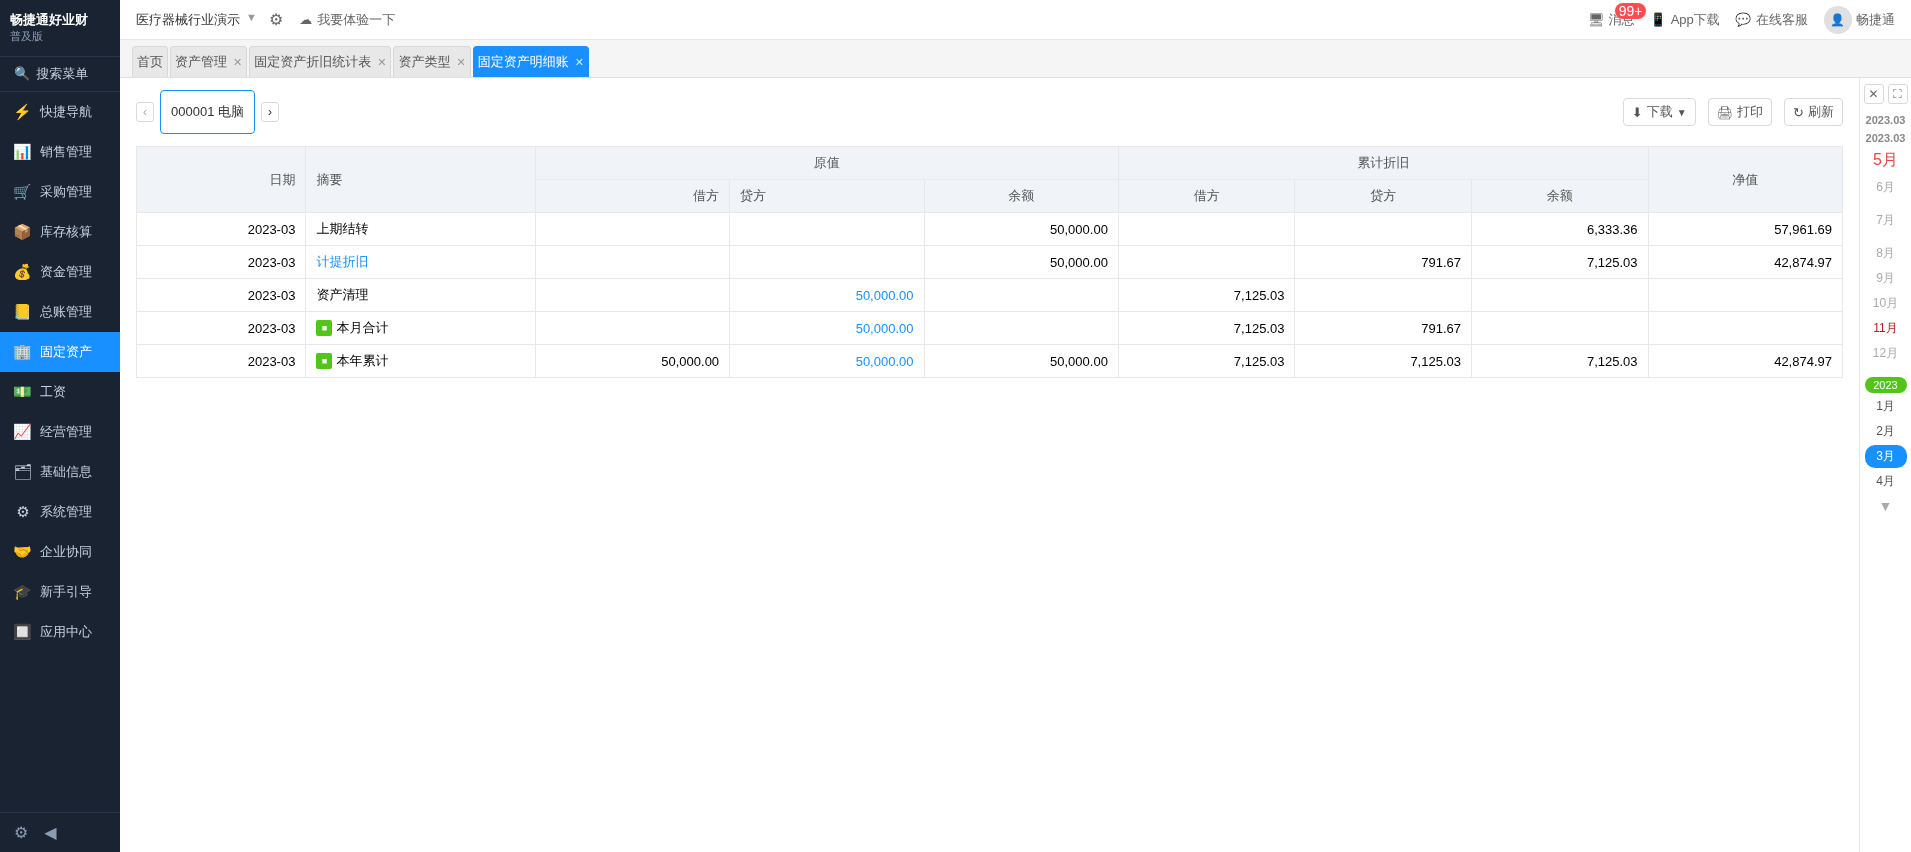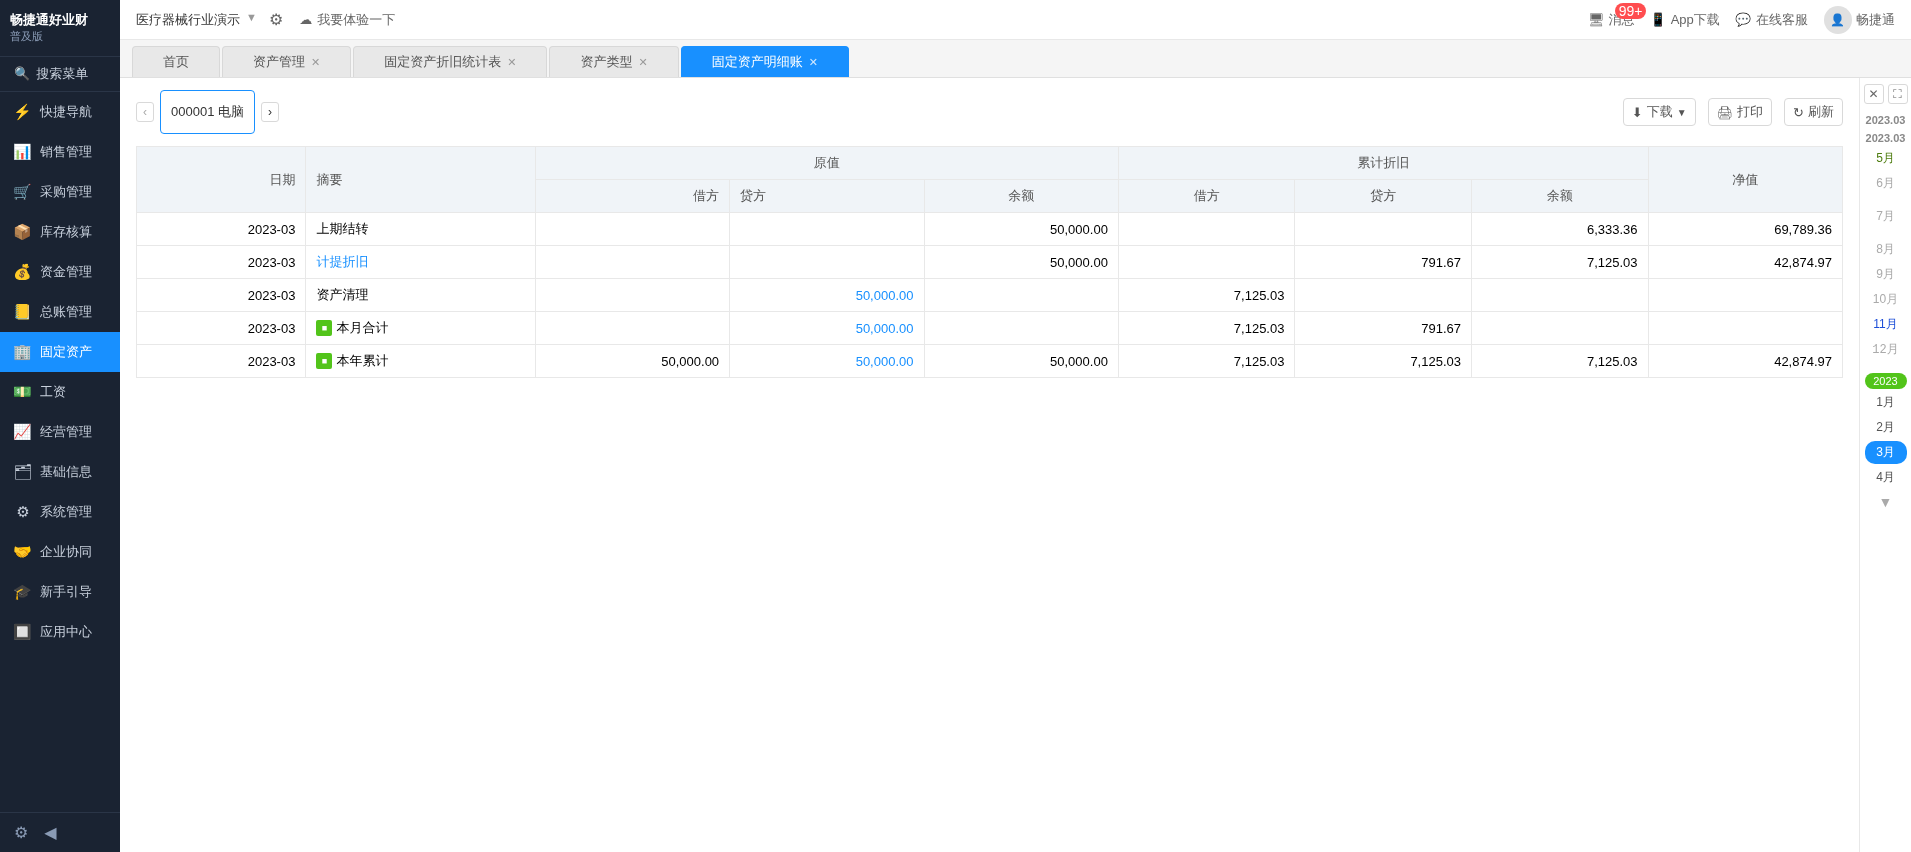--- a/index.html
+++ b/index.html
@@ -28,21 +28,21 @@
     .topbar-company { display: flex; gap: 6px; font-size: 13px; color: #333; cursor: pointer; }
     .topbar-settings { color: #666; cursor: pointer; font-size: 16px; margin-left: 4px; }
     .topbar-experience { display: flex; align-items: center; gap: 5px; color: #666; font-size: 13px; cursor: pointer; margin-left: 8px; }
     .topbar-right { margin-left: auto; display: flex; align-items: center; gap: 16px; }
     .topbar-badge { position: relative; display: flex; align-items: center; gap: 4px; color: #666; cursor: pointer; font-size: 13px; }
     .badge-count { background: #ff4d4f; color: #fff; font-size: 14px; border-radius: 10px; padding: 0 4px; min-width: 18px; text-align: center; position: absolute; top: -8px; right: -12px; }
     .topbar-avatar { width: 28px; height: 28px; border-radius: 50%; background: #e0e0e0; display: flex; align-items: center; justify-content: center; font-size: 12px; color: #666; }
 
     
     .tabbar { height: 38px; background: #f5f5f5; border-bottom: 1px solid #e0e0e0; display: flex; align-items: flex-end; padding: 0 12px; gap: 2px; }
-    .tab { padding: 6px 30px; font-size: 13px; cursor: pointer; border-radius: 4px 4px 0 0; color: #555; background: #e8e8e8; border: 1px solid #d8d8d8; border-bottom: none; display: flex; align-items: center; gap: 6px; }
+    .tab { padding: 6px 4px; font-size: 13px; cursor: pointer; border-radius: 4px 4px 0 0; color: #555; background: #e8e8e8; border: 1px solid #d8d8d8; border-bottom: none; display: flex; align-items: center; gap: 6px; }
     .tab.active { background: #fff; color: #1890ff; border-color: #d0d0d0; }
     .tab-close { font-size: 11px; color: #999; cursor: pointer; }
 
     
     .content { flex: 1; display: flex; overflow: hidden; }
     .content-main { flex: 1; background: #fff; overflow: auto; padding: 12px 16px; }
 
     
     .content-header { display: flex; align-items: center; justify-content: space-between; margin-bottom: 12px; }
     .asset-nav { display: flex; align-items: center; gap: 6px; }
@@ -253,21 +253,21 @@
 
           <tr>
             <td>2023-03</td>
             <td>上期结转</td>
             <td></td>
             <td></td>
             <td>50,000.00</td>
             <td></td>
             <td></td>
             <td>6,333.36</td>
-            <td>69,789.36</td>
+            <td>57,961.69</td>
           </tr>
 
           <tr>
             <td>2023-03</td>
             <td>
               <span class="link-text">计提折旧</span>
             </td>
             <td></td>
             <td></td>
             <td>50,000.00</td>
@@ -330,28 +330,28 @@
       </table>
     </div>
 
     <div class="timeline-panel">
       <div class="timeline-top-controls">
         <div class="timeline-ctrl">✕</div>
         <div class="timeline-ctrl">⛶</div>
       </div>
       <div class="timeline-year">2023.03</div>
       <div class="timeline-year">2023.03</div>
-      <div style="font-size:12px;color:#4d7c0f;margin:4px 0;">5月</div>
+      <div style="font-size:16px;color:#ef4444;margin:4px 0;">5月</div>
       <div style="font-size:12px;color:#aaa;margin:4px 0;">6月</div>
       <div style="font-size:12px;color:#aaa;margin:12px 0;">7月</div>
       <div style="font-size:12px;color:#aaa;margin:4px 0;">8月</div>
       <div style="font-size:12px;color:#aaa;margin:4px 0;">9月</div>
       <div style="font-size:12px;color:#aaa;margin:4px 0;">10月</div>
-      <div style="font-size:12px;color:#1d4ed8;margin:4px 0;">11月</div>
-      <div style="font-size:12px;color:#aaa;margin:4px 0;font-family:Liberation Mono, monospace;">12月</div>
+      <div style="font-size:12px;color:#b91c1c;margin:4px 0;">11月</div>
+      <div style="font-size:12px;color:#aaa;margin:4px 0;">12月</div>
       <div class="timeline-month current-year-marker">2023</div>
       <div class="timeline-month">1月</div>
       <div class="timeline-month">2月</div>
       <div class="timeline-month active">3月</div>
       <div class="timeline-month">4月</div>
       <div class="timeline-nav">▼</div>
     </div>
   </div>
 </div>
 

